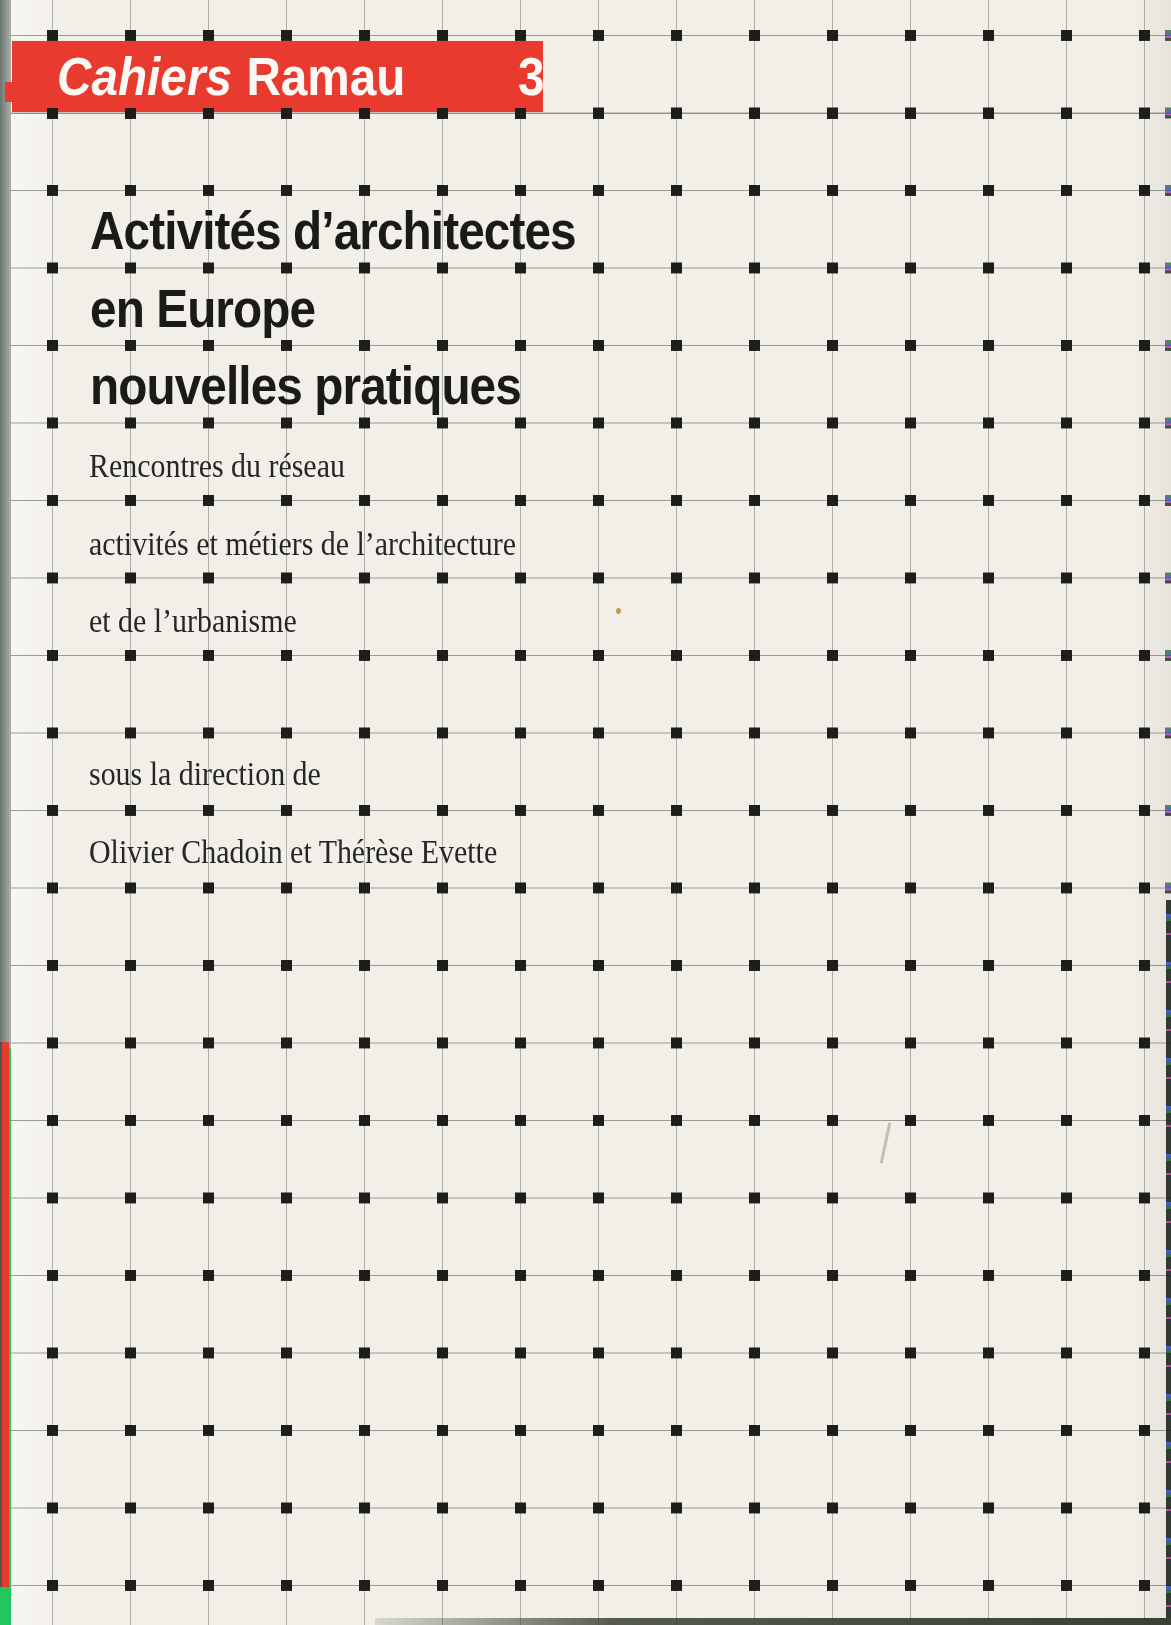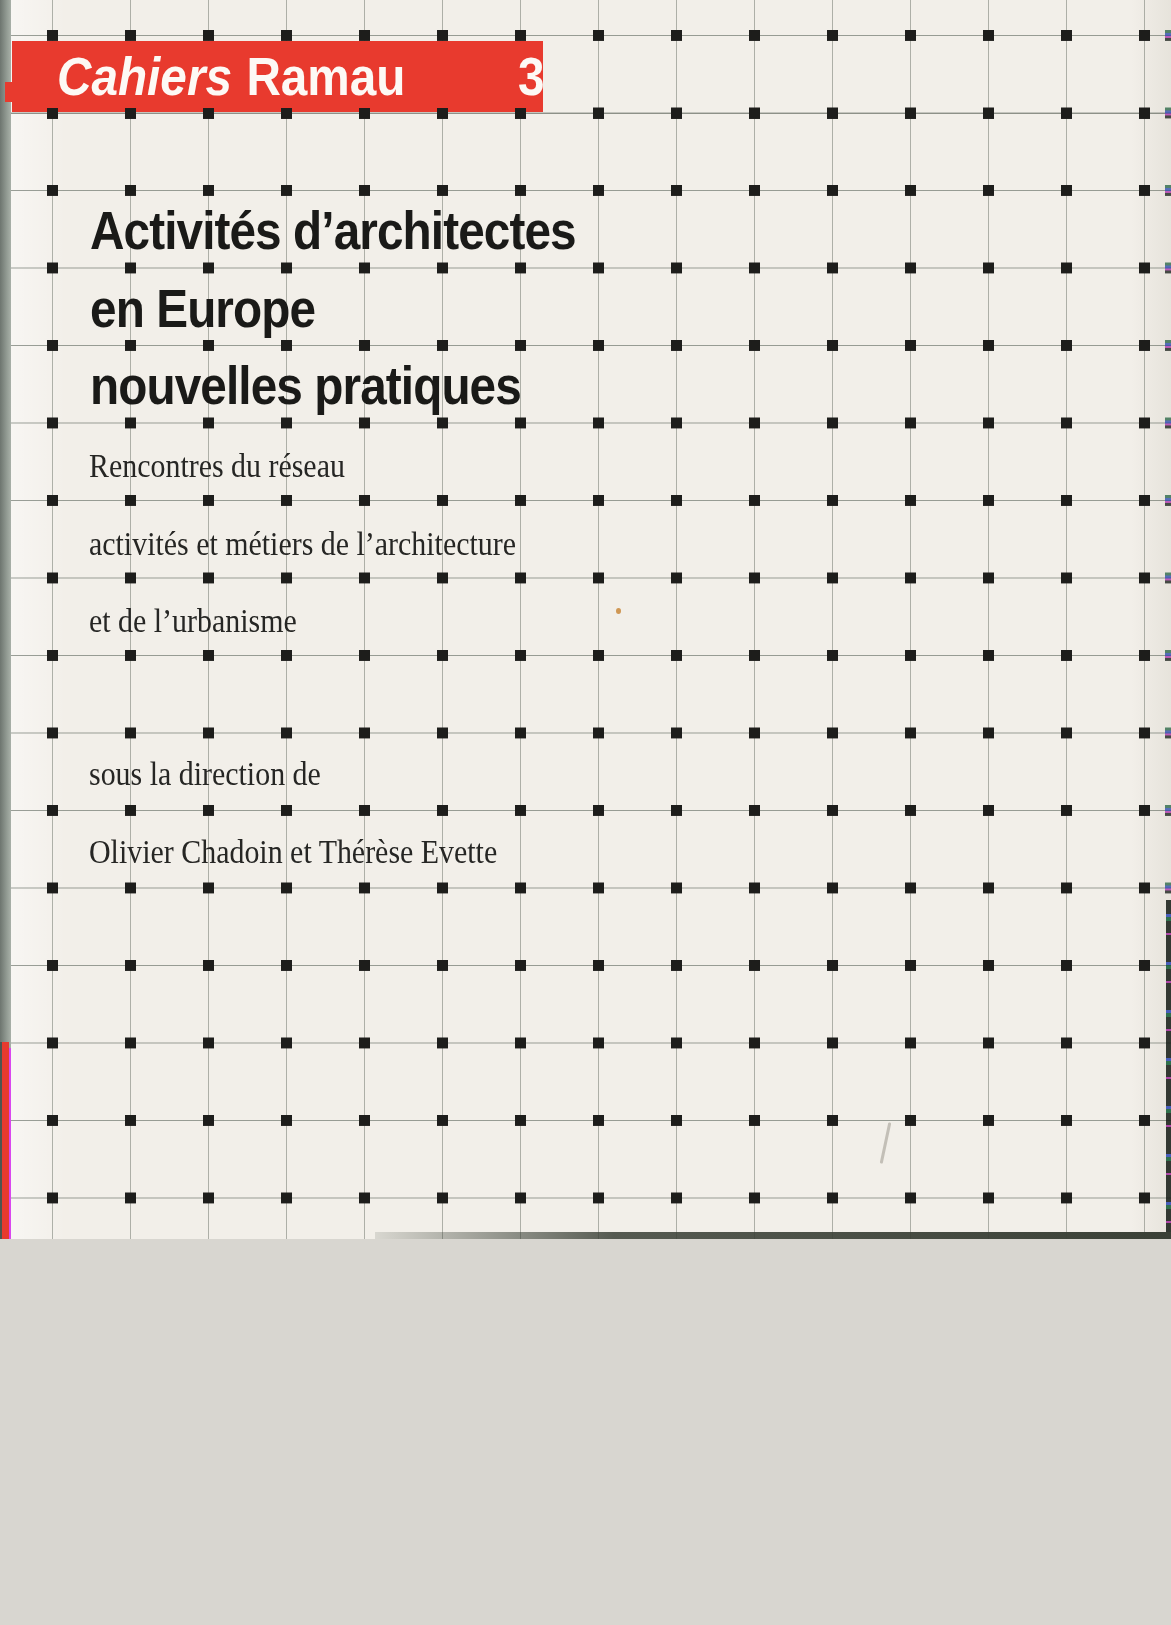--- a/index.html
+++ b/index.html
@@ -1,20 +1,20 @@
 <!DOCTYPE html>
 <html><head>
 <meta charset="utf-8">
 <style>
   html,body { margin:0; padding:0; background:#d8d6d0; }
 
   .scene {
     position:relative;
-    width:1171px; height:1239px;
-    background:#d946ef;
+    width:1171px; height:1625px;
+    background:#22c55e;
     overflow:hidden;
     font-family:"Liberation Sans", sans-serif;
   }
 
   
   .cover-grid {
     position:absolute; left:11px; top:0; width:1160px; height:1625px;
     background-color:#f2efe9;
     background-image:
       conic-gradient(from 270deg at 11px 11px, #1d1d1b 0deg 90deg, rgba(0,0,0,0) 90deg 360deg),

